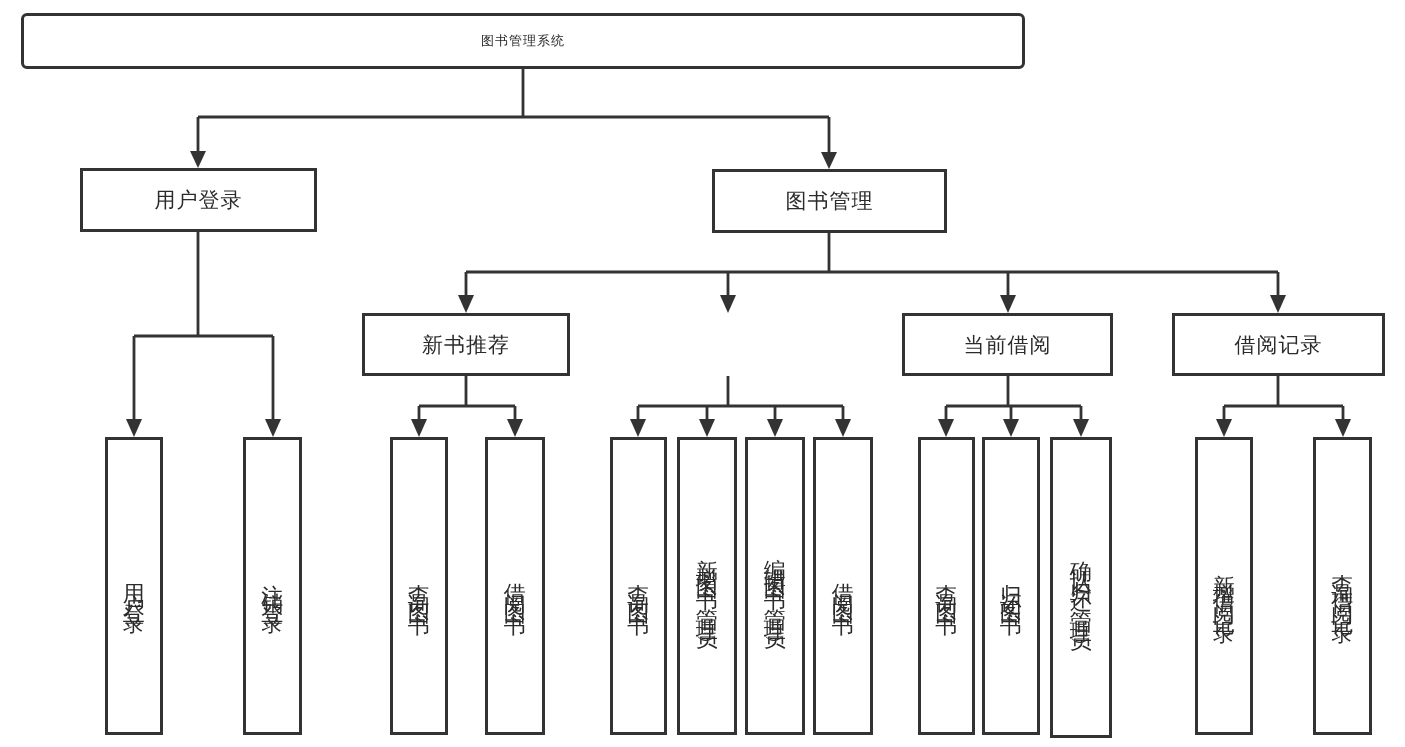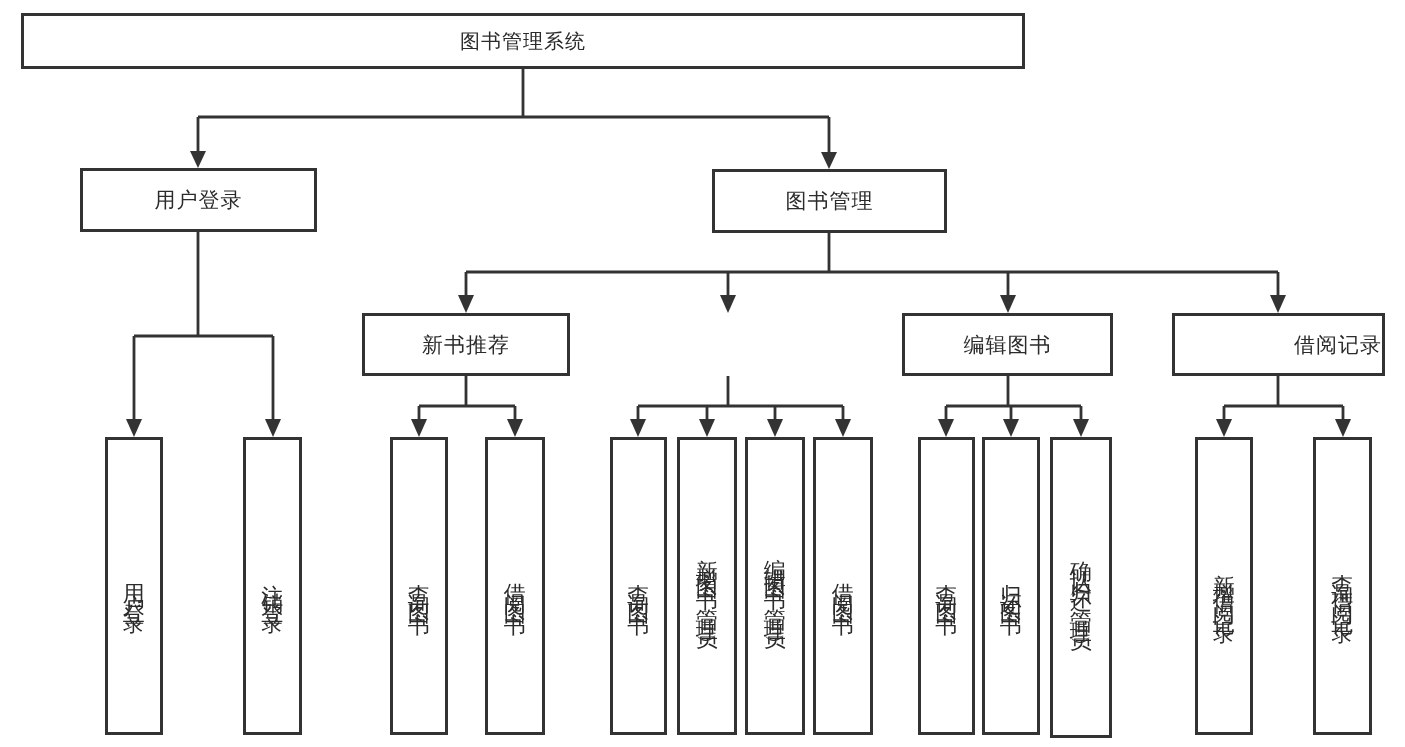--- a/index.html
+++ b/index.html
@@ -20,21 +20,21 @@
     position: absolute;
     box-sizing: border-box;
     background: #ffffff;
     border: 3px solid #333333;
     display: flex;
     align-items: center;
     justify-content: center;
     color: #2b2b2b;
   }
   .node.h-label { font-size: 21px; letter-spacing: 1px; }
-  .node.root-label { font-size: 20px; letter-spacing: 1px; }
+  .node.root-label { font-size: 13px; letter-spacing: 1px; border-radius: 6px; }
   .node.leaf {
     border-width: 3px;
   }
   .leaf .v-text {
     writing-mode: vertical-rl;
     text-orientation: mixed;
     font-size: 22px;
     letter-spacing: 10px;
     line-height: 1.25;
     white-space: nowrap;
@@ -114,23 +114,23 @@
     <span>用户登录</span>
   </div>
   <div class="node h-label" style="left:712px; top:169px; width:235px; height:64px;">
     <span>图书管理</span>
   </div>
 
   <div class="node h-label" style="left:362px; top:313px; width:208px; height:63px;">
     <span>新书推荐</span>
   </div>
   <div class="node h-label" style="left:902px; top:313px; width:211px; height:63px;">
-    <span>编辑图书</span>
+    <span>当前借阅</span>
   </div>
-  <div class="node h-label" style="left:1172px; top:313px; width:213px; height:63px;justify-content:flex-end;">
+  <div class="node h-label" style="left:1172px; top:313px; width:213px; height:63px;">
     <span>借阅记录</span>
   </div>
 
   <div class="node leaf" style="left:105px; top:437px; width:58px; height:298px;">
     <span class="v-text">用户登录</span>
   </div>
   <div class="node leaf" style="left:243px; top:437px; width:59px; height:298px;">
     <span class="v-text">注销登录</span>
   </div>
   <div class="node leaf" style="left:390px; top:437px; width:58px; height:298px;">

